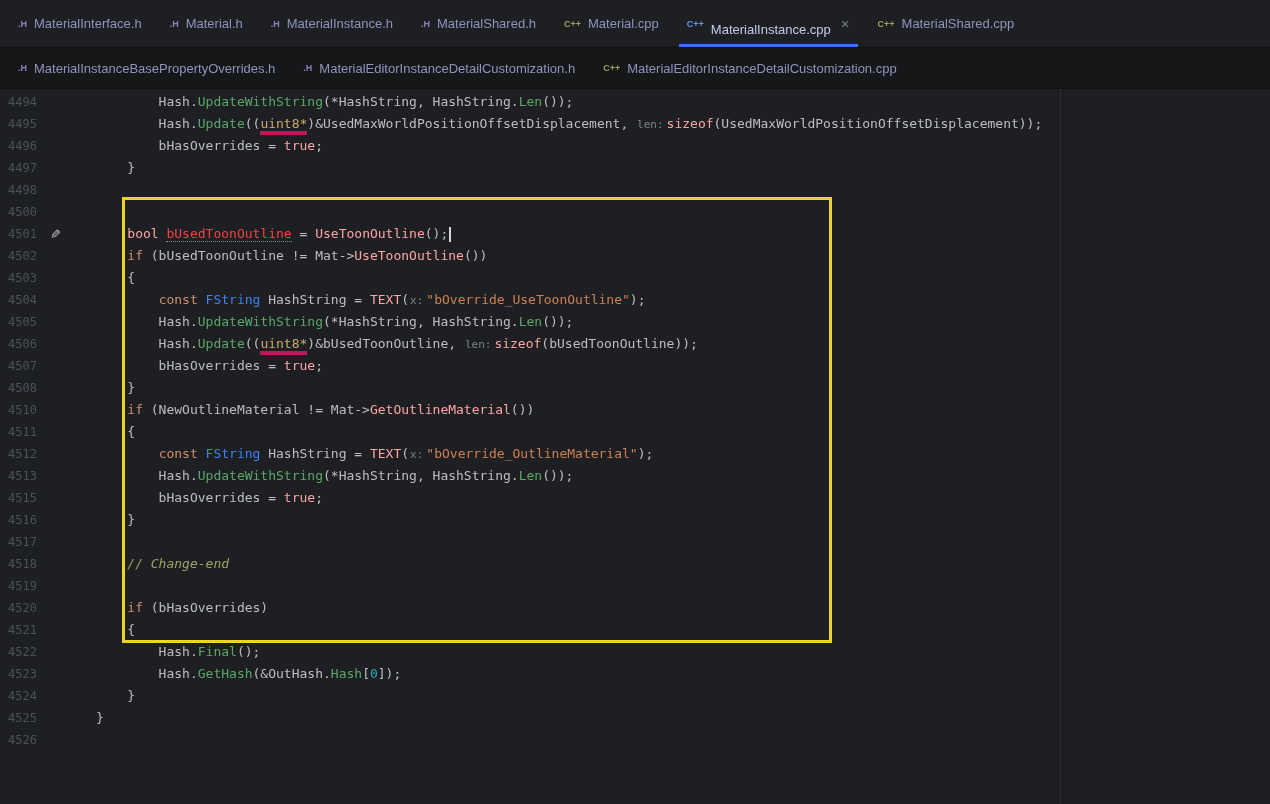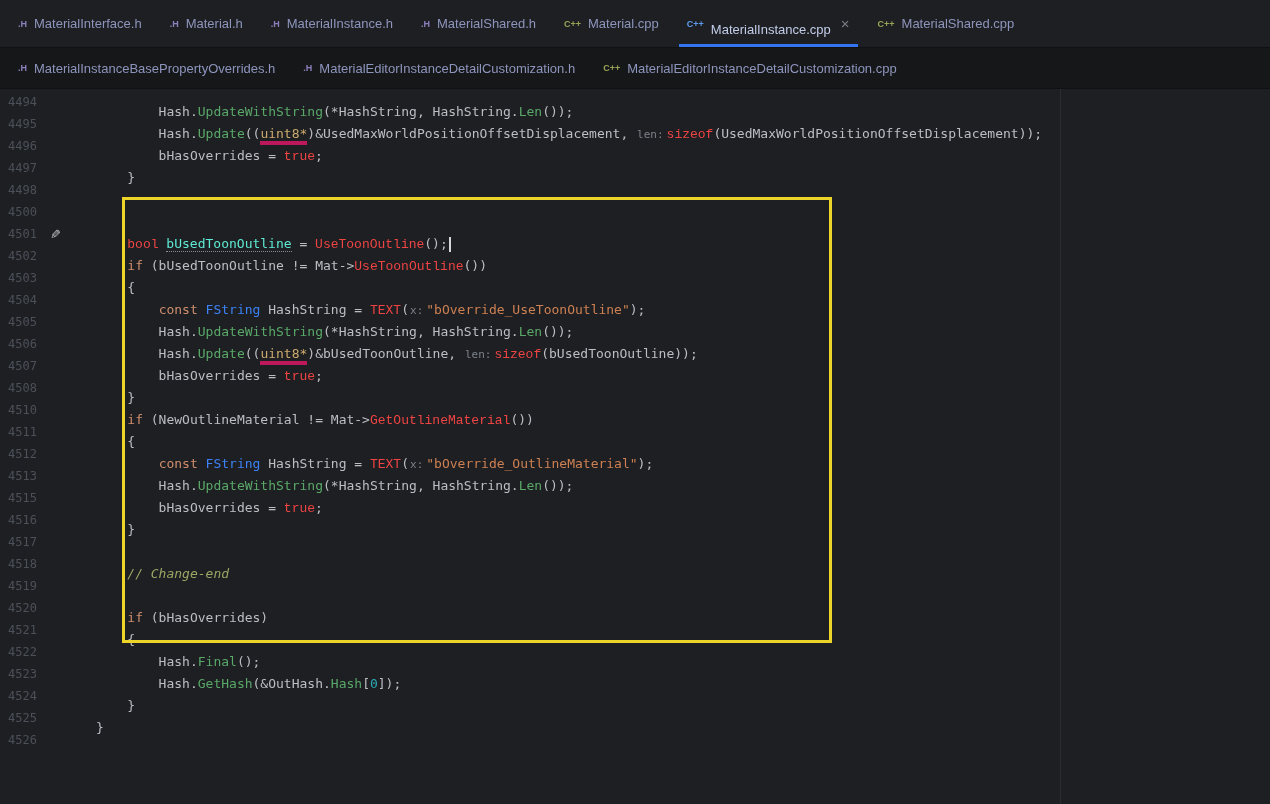--- a/index.html
+++ b/index.html
@@ -16,32 +16,32 @@
   .tab-label { font-size:13px; color:#8e95bd; white-space:nowrap; }
   .tab.active .tab-label { color:#c2cdea;margin-top:12px; }
   .tab-close { margin-left:10px; color:#7b7f87; font-size:15px; line-height:1; }
   .tab-underline { position:absolute; left:6px; right:6px; bottom:0; height:3px; background:#3574f0; }
 
   .editor { position:relative; height:715px; background:#1e1f22; padding-top:2px; overflow:hidden; }
   .line { display:flex; height:22px; line-height:22px; white-space:pre; }
   .ln { width:44px; padding-left:8px; flex:none; color:#4b5059; font-family:"DejaVu Sans Mono",monospace; font-size:12px; }
   .gicon { width:52px; flex:none; }
   .pencil { color:#c2c4c9; font-size:13px; display:inline-block; transform:scaleX(-1); margin-left:6px; }
-  .codetext { font-family:"DejaVu Sans Mono",monospace; font-size:13px; line-height:22px; color:#bcbec4; white-space:pre;margin-top:10px; }
+  .codetext { font-family:"DejaVu Sans Mono",monospace; font-size:13px; line-height:22px; color:#bcbec4; white-space:pre; }
 
   .pl  { color:#bcbec4; }
   .kw  { color:#cf8e6d; }
-  .kb  { color:#ef4444;font-family:Liberation Mono, monospace; }
+  .kb  { color:#fca5a5; }
   .fn  { color:#59a869; }
   .ty  { color:#3b82f6; }
   .st  { color:#ce8052; }
   .cm  { color:#9aa764; font-style:italic; }
   .hint { color:#7d828b; font-size:11px; padding:0 3px 0 1px; }
   .cast { color:#cdaa6d; border-bottom:4px solid #be185d; }
-  .typo { color:#5eead4; border-bottom:1px dotted #888d95; }
+  .typo { color:#ef4444; border-bottom:1px dotted #888d95; }
   .num { color:#2aacb8; }
   .caret { display:inline-block; width:2px; height:15px; background:#d4d6da; vertical-align:middle; margin-left:1px; }
 
   .guide { position:absolute; top:0; bottom:0; left:1060px; width:1px; background:#2b2d31; }
   .annotation { position:absolute; left:122px; top:108px; width:710px; height:446px; border:3px solid #edd428; pointer-events:none; }
 </style>
 </head>
 <body>
 
 <div>

